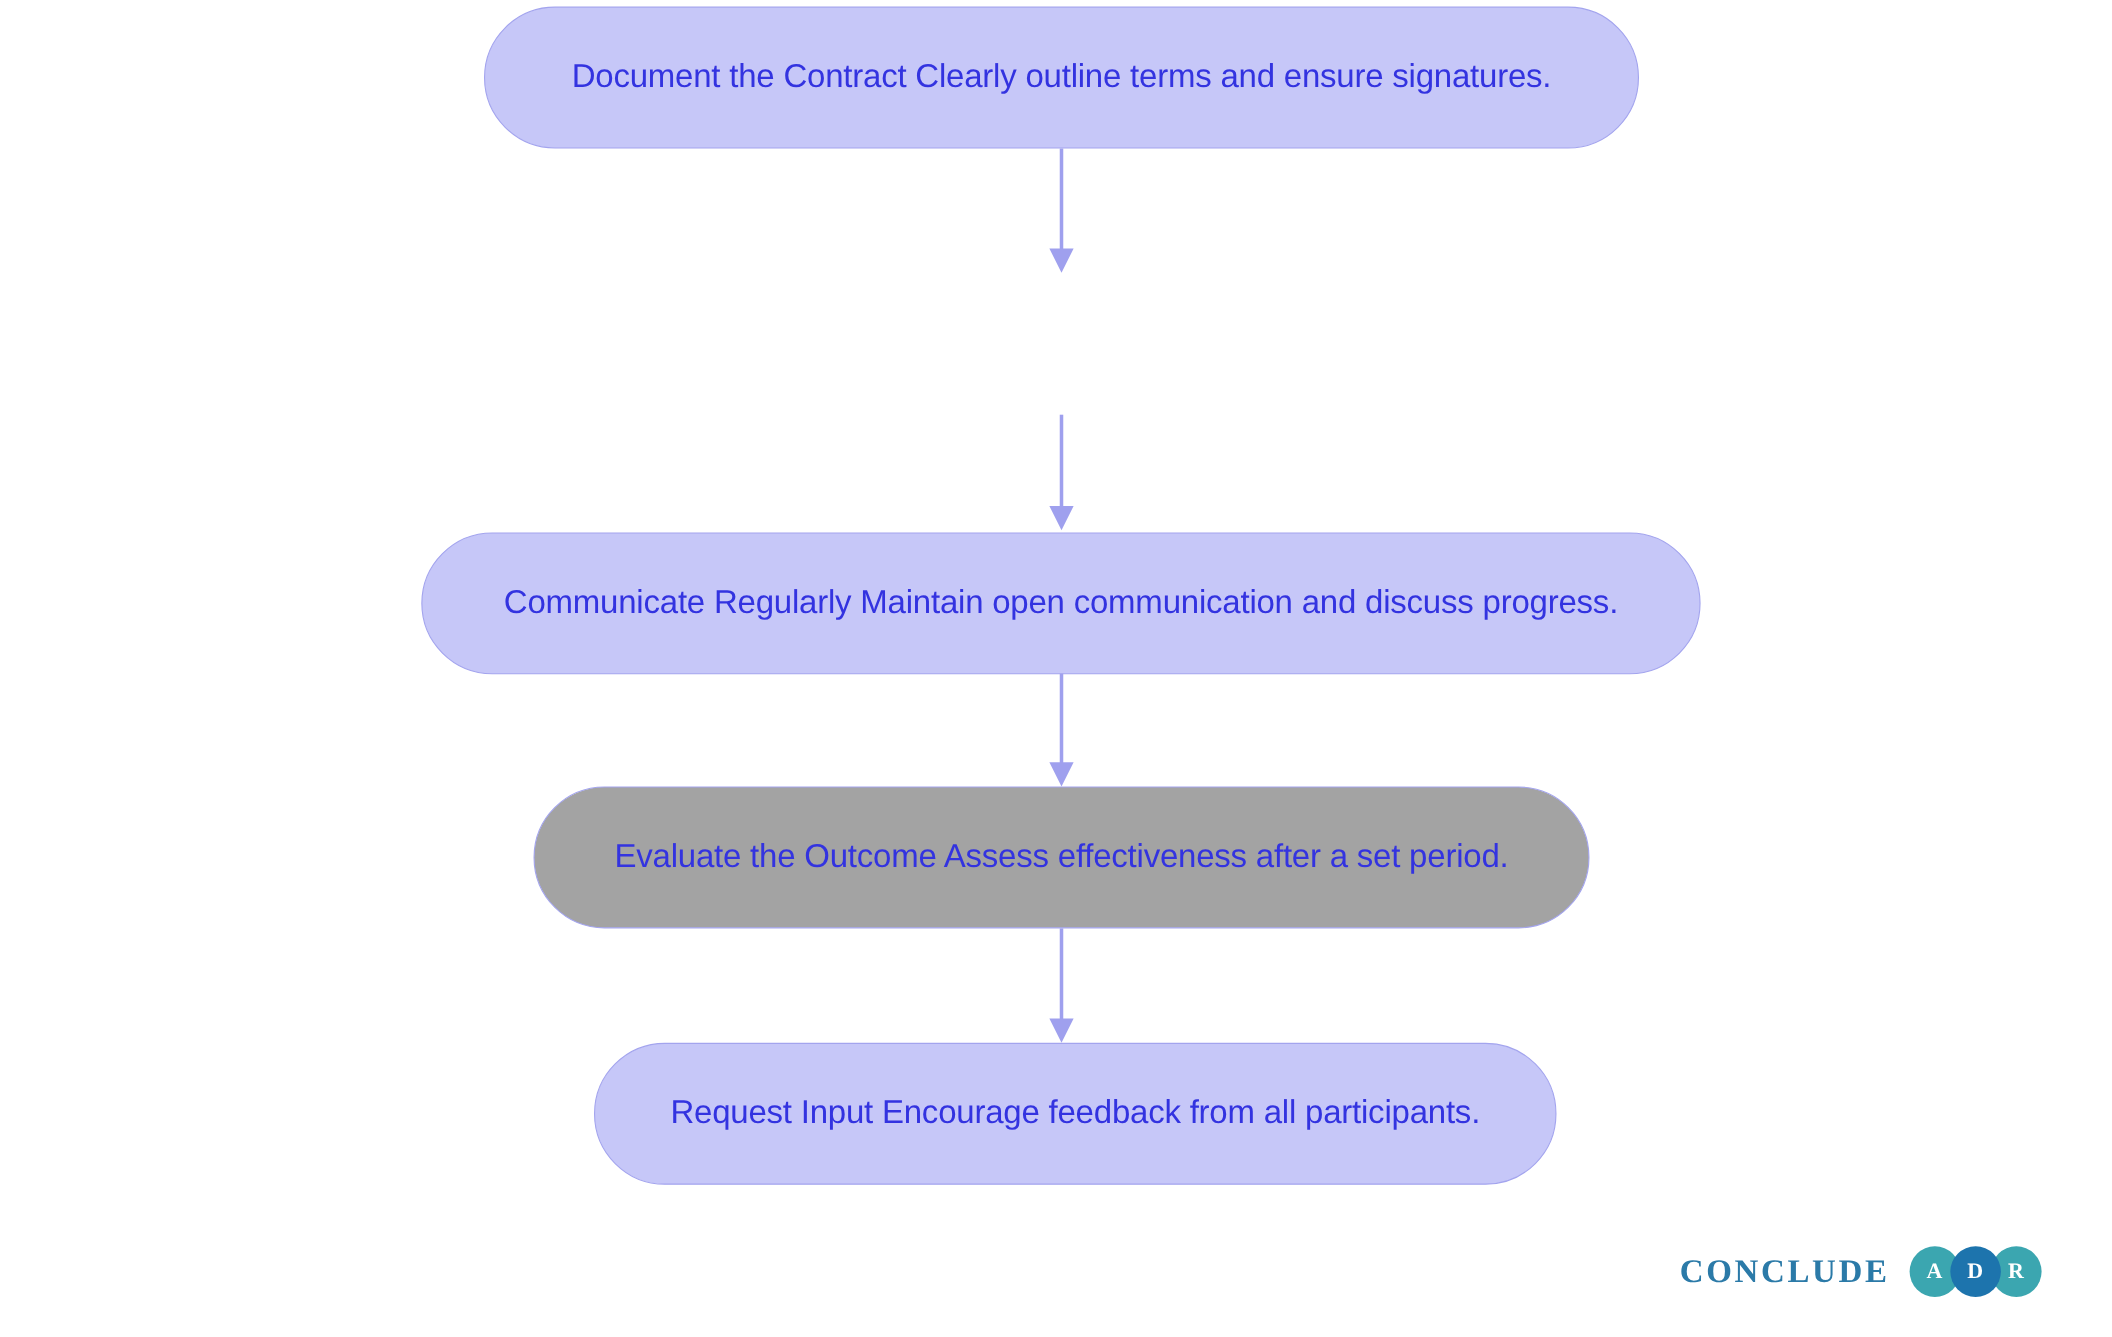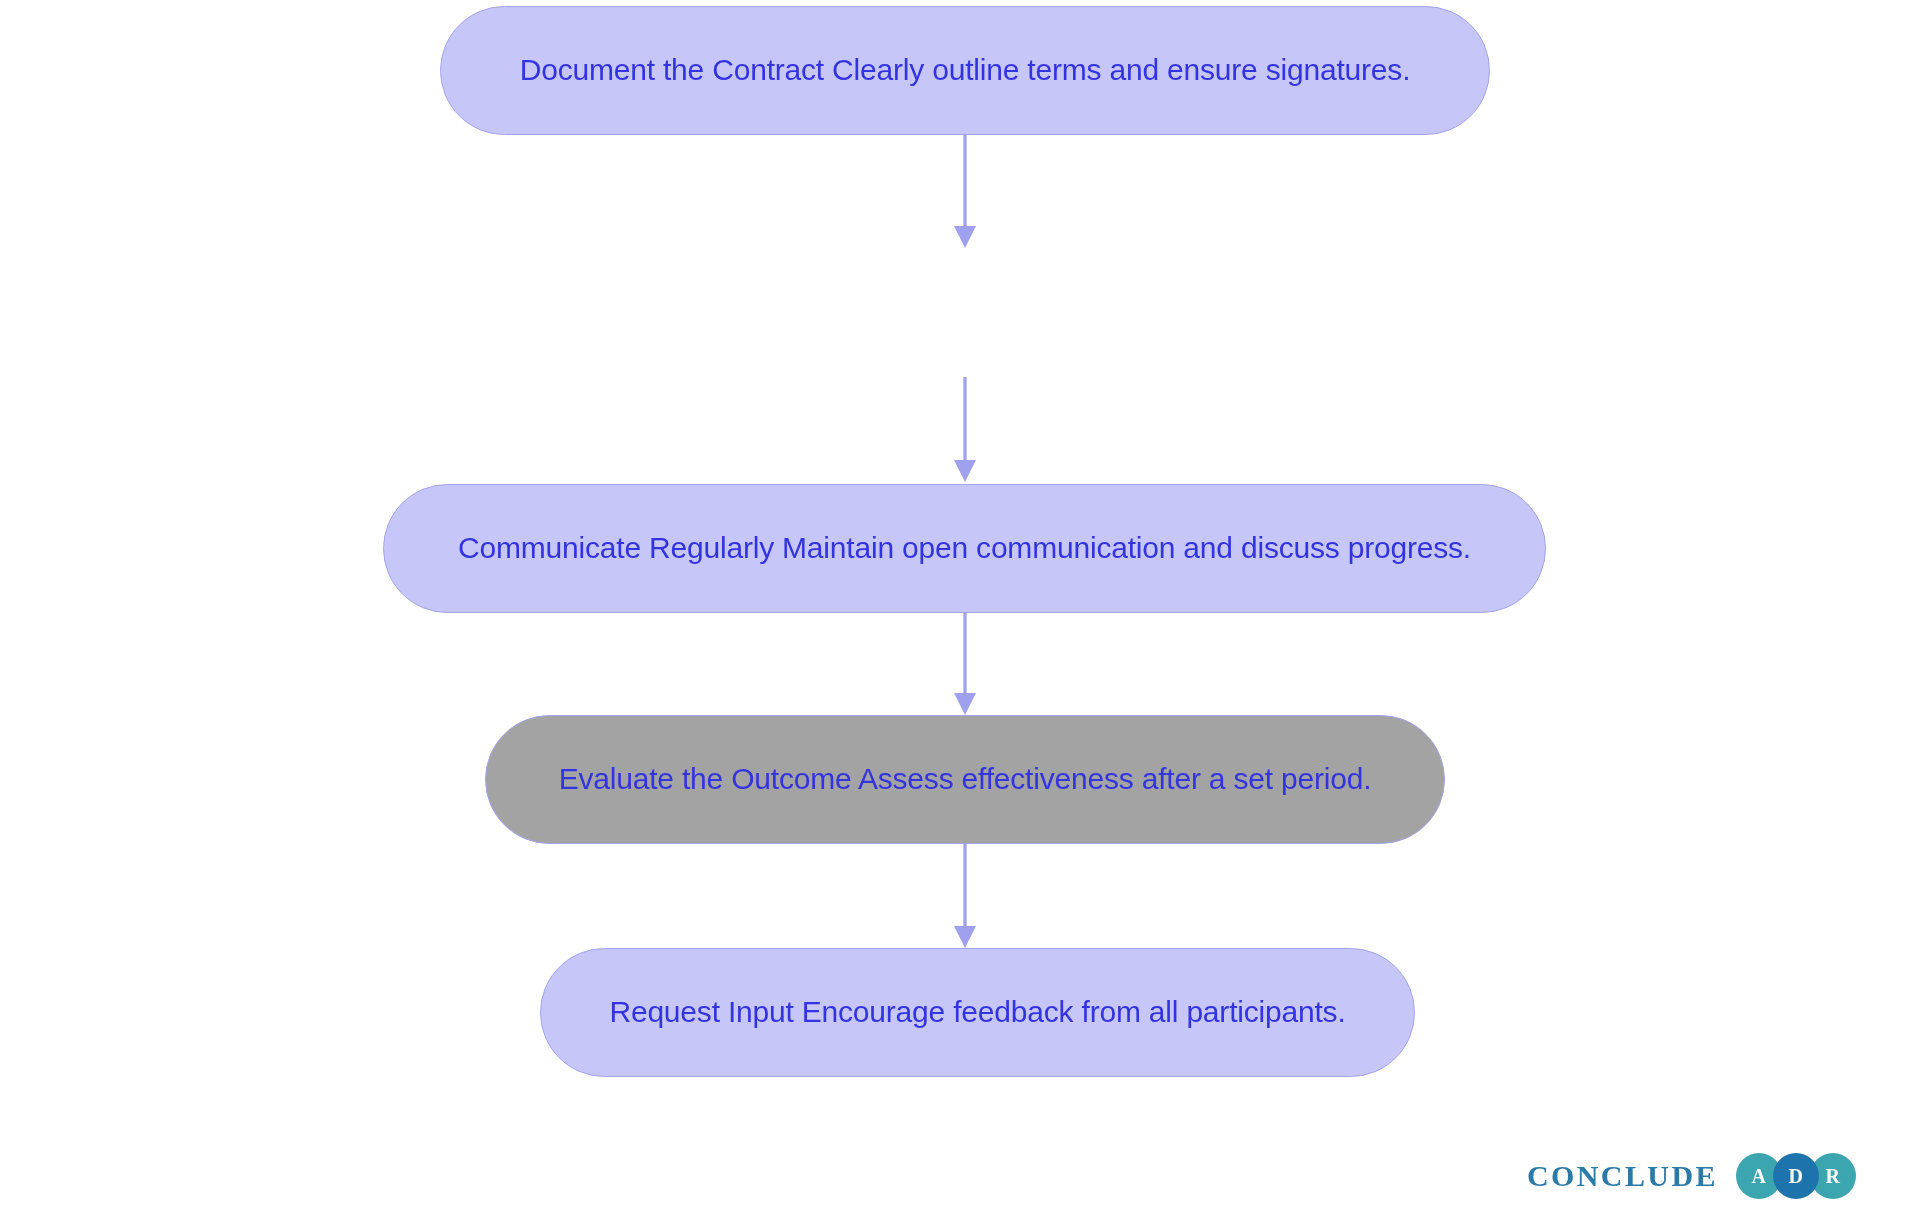--- a/index.html
+++ b/index.html
@@ -123,20 +123,20 @@
       <span>Communicate Regularly Maintain open communication and discuss progress.</span>
     </div>
     <div class="node" style="left: 485px; top: 715px; width: 960px; height: 129px; background: #a3a3a3; border-color: rgb(163, 164, 238); color: rgb(51, 51, 224);">
       <span>Evaluate the Outcome Assess effectiveness after a set period.</span>
     </div>
     <div class="node" style="left: 540px; top: 948px; width: 875px; height: 129px; background: rgb(198, 199, 248); border-color: rgb(163, 164, 238); color: rgb(51, 51, 224);">
       <span>Request Input Encourage feedback from all participants.</span>
     </div>
   </div>
 
-<div id="brand-logo" style="left: 1527px; top: 1133px; margin-top: 20px;">
+<div id="brand-logo" style="left: 1527px; top: 1133px;">
   <span id="brand-wordmark">CONCLUDE</span>
   <span id="brand-circles">
     <span class="brand-circle c1" style="background: rgb(59, 166, 176);">A</span>
     <span class="brand-circle c2" style="background: rgb(29, 116, 173);">D</span>
     <span class="brand-circle c3" style="background: rgb(59, 166, 176);">R</span>
   </span>
 </div>
 
 </body></html>

